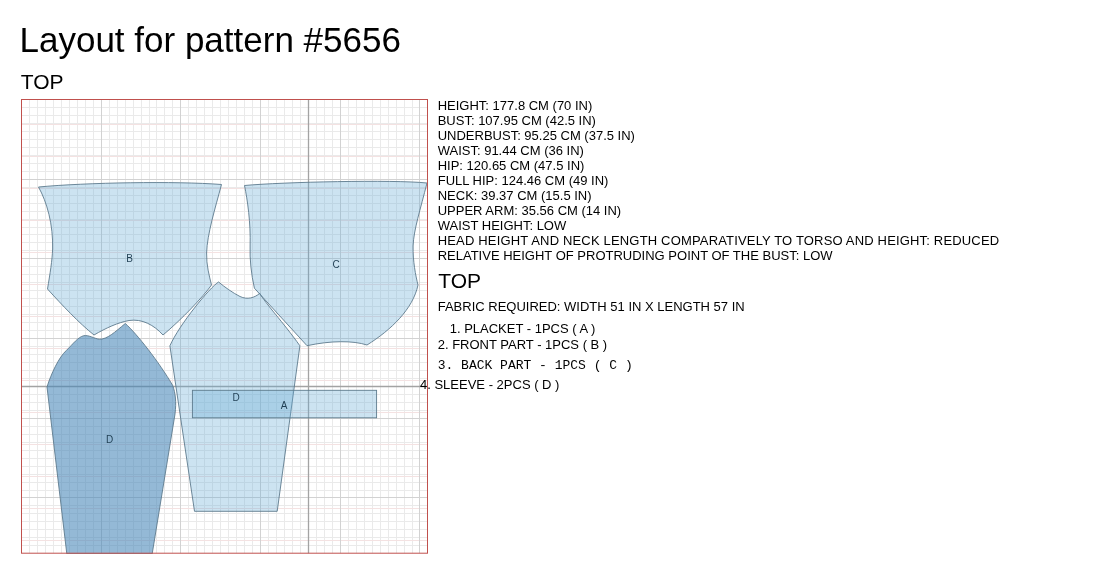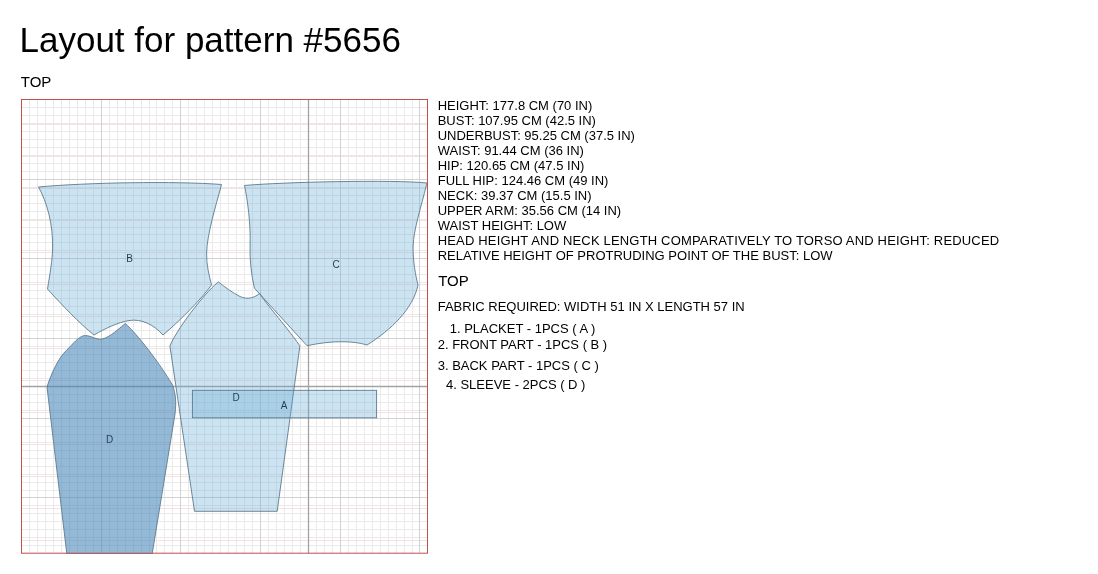--- a/index.html
+++ b/index.html
@@ -1,18 +1,18 @@
 <!DOCTYPE html>
 <html><head><meta charset="utf-8">
 <style>
 html,body{margin:0;padding:0;background:#ffffff;}
 body{width:1098px;height:574px;position:relative;font-family:"Liberation Sans",sans-serif;color:#000;}
 .abs{position:absolute;white-space:nowrap;}
 .t13{font-size:13px;line-height:15px;}
-.t21{font-size:15px;line-height:24px;}
+.t21{font-size:21px;line-height:24px;}
 </style></head>
 <body>
 <div class="abs" style="left:19.5px;top:21.7px;font-size:35px;line-height:36px;">Layout for pattern #5656</div>
 <div class="abs t21" style="left:20.8px;top:70.3px;">TOP</div>
 <svg class="abs" style="left:21px;top:99px;" width="407" height="455" viewBox="0 0 407 455">
 <path d="M8.5 0.5V454.2M16.5 0.5V454.2M24.5 0.5V454.2M32.5 0.5V454.2M40.5 0.5V454.2M48.5 0.5V454.2M56.5 0.5V454.2M64.5 0.5V454.2M72.5 0.5V454.2M88.5 0.5V454.2M96.5 0.5V454.2M104.5 0.5V454.2M112.5 0.5V454.2M120.5 0.5V454.2M128.5 0.5V454.2M135.5 0.5V454.2M143.5 0.5V454.2M151.5 0.5V454.2M167.5 0.5V454.2M175.5 0.5V454.2M183.5 0.5V454.2M191.5 0.5V454.2M199.5 0.5V454.2M207.5 0.5V454.2M215.5 0.5V454.2M223.5 0.5V454.2M231.5 0.5V454.2M247.5 0.5V454.2M255.5 0.5V454.2M263.5 0.5V454.2M271.5 0.5V454.2M279.5 0.5V454.2M295.5 0.5V454.2M303.5 0.5V454.2M311.5 0.5V454.2M327.5 0.5V454.2M335.5 0.5V454.2M343.5 0.5V454.2M351.5 0.5V454.2M359.5 0.5V454.2M367.5 0.5V454.2M375.5 0.5V454.2M383.5 0.5V454.2M391.5 0.5V454.2M0.5 8.5H406.5M0.5 16.5H406.5M0.5 24.5H406.5M0.5 32.5H406.5M0.5 40.5H406.5M0.5 48.5H406.5M0.5 56.5H406.5M0.5 64.5H406.5M0.5 72.5H406.5M0.5 88.5H406.5M0.5 96.5H406.5M0.5 104.5H406.5M0.5 112.5H406.5M0.5 120.5H406.5M0.5 128.5H406.5M0.5 135.5H406.5M0.5 143.5H406.5M0.5 151.5H406.5M0.5 167.5H406.5M0.5 175.5H406.5M0.5 183.5H406.5M0.5 191.5H406.5M0.5 199.5H406.5M0.5 207.5H406.5M0.5 215.5H406.5M0.5 223.5H406.5M0.5 231.5H406.5M0.5 247.5H406.5M0.5 255.5H406.5M0.5 263.5H406.5M0.5 271.5H406.5M0.5 279.5H406.5M0.5 295.5H406.5M0.5 303.5H406.5M0.5 311.5H406.5M0.5 327.5H406.5M0.5 335.5H406.5M0.5 343.5H406.5M0.5 351.5H406.5M0.5 359.5H406.5M0.5 367.5H406.5M0.5 375.5H406.5M0.5 383.5H406.5M0.5 391.5H406.5M0.5 406.5H406.5M0.5 414.5H406.5M0.5 422.5H406.5M0.5 430.5H406.5M0.5 438.5H406.5M0.5 446.5H406.5" stroke="#eaeaea" stroke-width="1.0" fill="none"></path>
 <path d="M0.5 25.5H406.5M0.5 57.5H406.5M0.5 89.5H406.5M0.5 121.5H406.5M0.5 153.5H406.5M0.5 185.5H406.5M0.5 217.5H406.5M0.5 249.5H406.5M0.5 281.5H406.5M0.5 313.5H406.5M0.5 345.5H406.5M0.5 377.5H406.5M0.5 409.5H406.5M0.5 441.5H406.5" stroke="#f4e2e2" stroke-width="1.0" fill="none"></path>
 <path d="M80.5 0.5V454.2M0.5 80.5H406.5M159.5 0.5V454.2M0.5 159.5H406.5M239.5 0.5V454.2M0.5 239.5H406.5M319.5 0.5V454.2M0.5 319.5H406.5M398.5 0.5V454.2M0.5 398.5H406.5" stroke="#d2d2d2" stroke-width="1.0" fill="none"></path>
 <path d="M287.5 0.5V454.2M0.5 287.5H406.5" stroke="#a3a3a3" stroke-width="1.3" fill="none"></path>
 
@@ -38,13 +38,13 @@
 <text x="88.65" y="343.9" font-family="Liberation Sans, sans-serif" font-size="10" fill="#1f3e53" text-anchor="middle">D</text>
 <text x="215" y="302" font-family="Liberation Sans, sans-serif" font-size="10" fill="#1f3e53" text-anchor="middle">D</text>
 <text x="263.2" y="309.8" font-family="Liberation Sans, sans-serif" font-size="10" fill="#1f3e53" text-anchor="middle">A</text>
 <rect x="0.5" y="0.5" width="406" height="453.7" fill="none" stroke="#c0504d" stroke-width="1"></rect>
 </svg>
 <div class="abs t13" style="left:437.7px;top:97.8px;">HEIGHT: 177.8 CM (70 IN)<br>BUST: 107.95 CM (42.5 IN)<br>UNDERBUST: 95.25 CM (37.5 IN)<br>WAIST: 91.44 CM (36 IN)<br>HIP: 120.65 CM (47.5 IN)<br>FULL HIP: 124.46 CM (49 IN)<br>NECK: 39.37 CM (15.5 IN)<br>UPPER ARM: 35.56 CM (14 IN)<br>WAIST HEIGHT: LOW<br><span style="letter-spacing:0.17px">HEAD HEIGHT AND NECK LENGTH COMPARATIVELY TO TORSO AND HEIGHT: REDUCED</span><br>RELATIVE HEIGHT OF PROTRUDING POINT OF THE BUST: LOW</div>
 <div class="abs t21" style="left:438.2px;top:269.0px;">TOP</div>
 <div class="abs t13" style="left:437.7px;top:298.9px;text-align:center;">FABRIC REQUIRED: WIDTH 51 IN X LENGTH 57 IN</div>
 <div class="abs t13" style="left:437.7px;top:321px;margin-left:12px;">1. PLACKET - 1PCS ( A )</div>
 <div class="abs t13" style="left:437.7px;top:337.4px;">2. FRONT PART - 1PCS ( B )</div>
-<div class="abs t13" style="left:437.7px;top:357.5px;">3. BACK PART - 1PCS ( C )</div>
-<div class="abs t13" style="left:446px;top:377.2px;">4. SLEEVE - 2PCS ( D )</div>
+<div class="abs t13" style="left:437.7px;top:357.5px;font-family:Liberation Mono, monospace;">3. BACK PART - 1PCS ( C )</div>
+<div class="abs t13" style="left:420px;top:377.2px;">4. SLEEVE - 2PCS ( D )</div>
 </body></html>

